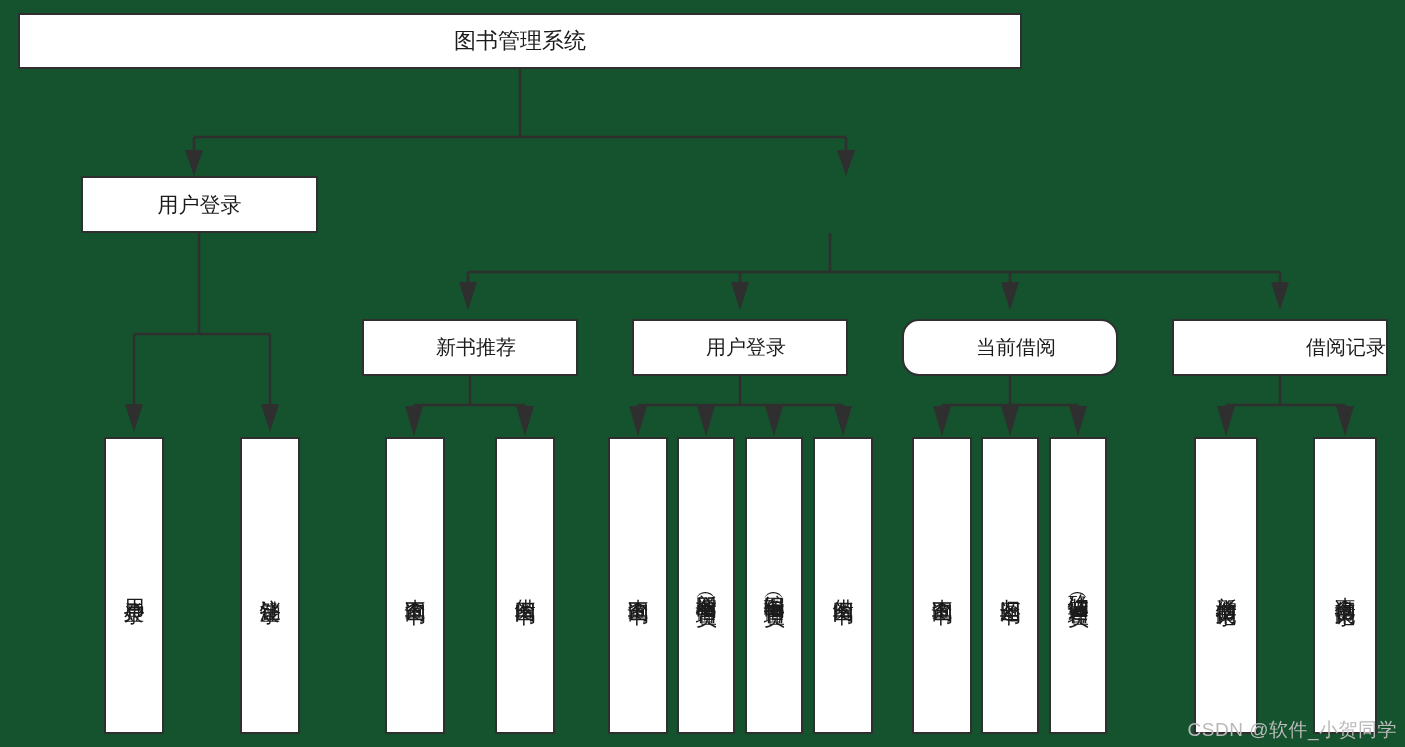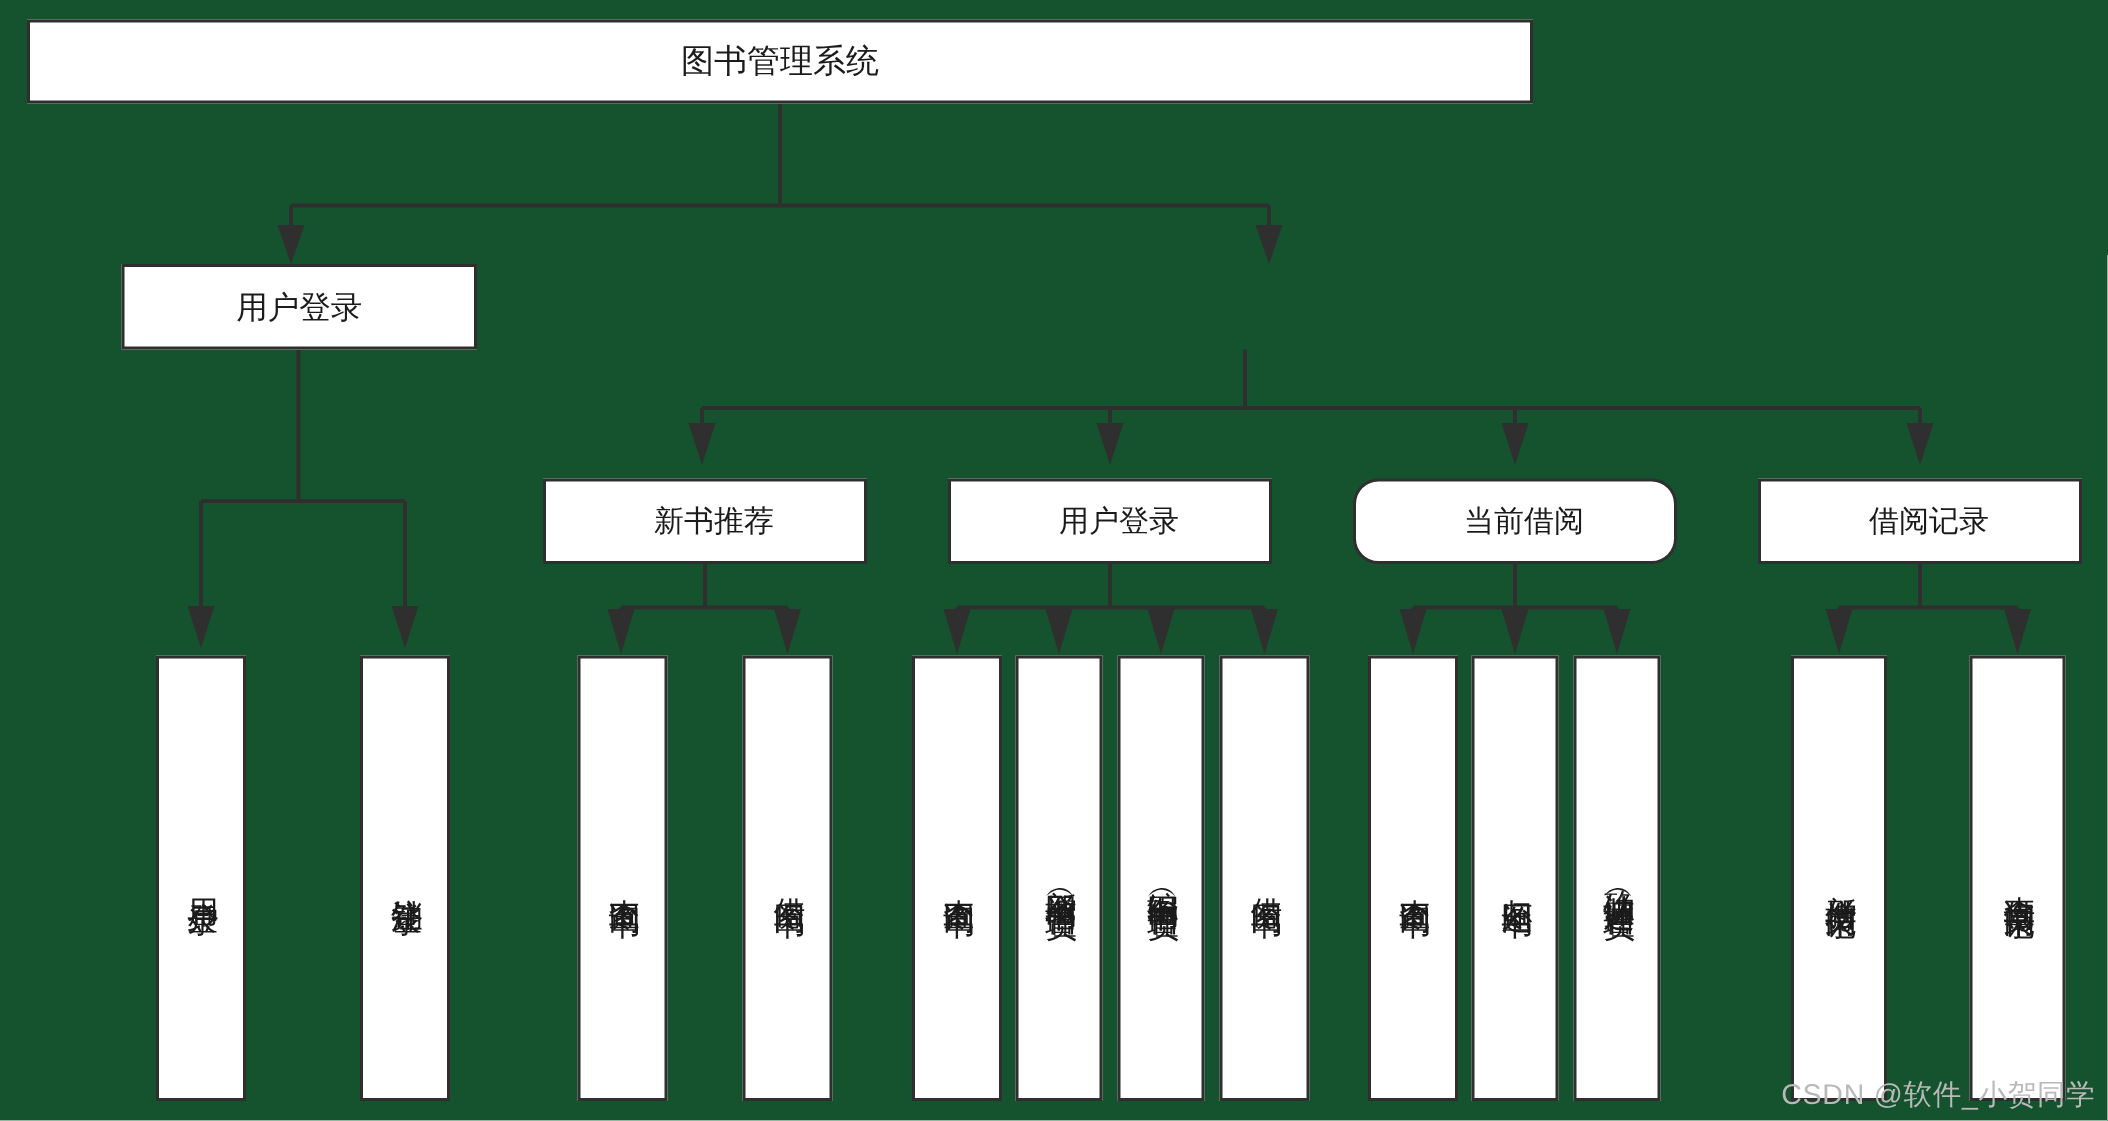--- a/index.html
+++ b/index.html
@@ -169,21 +169,21 @@
 
   <div class="node lvl2" style="left:362px; top:319px; width:216px; height:57px;">
     <span class="htext">新书推荐</span>
   </div>
   <div class="node lvl2" style="left:632px; top:319px; width:216px; height:57px;">
     <span class="htext">用户登录</span>
   </div>
   <div class="node lvl2" style="left:902px; top:319px; width:216px; height:57px;border-radius:17px;">
     <span class="htext">当前借阅</span>
   </div>
-  <div class="node lvl2" style="left:1172px; top:319px; width:216px; height:57px;">
+  <div class="node lvl2" style="left:1172px; top:319px; width:216px; height:57px;justify-content:flex-end;">
     <span class="htext">借阅记录</span>
   </div>
 
   <div class="node leaf" style="left:104px; top:437px; width:60px; height:297px;">
     <span class="vtext">用户登录</span>
   </div>
   <div class="node leaf" style="left:240px; top:437px; width:60px; height:297px;">
     <span class="vtext">注销登录</span>
   </div>
 

